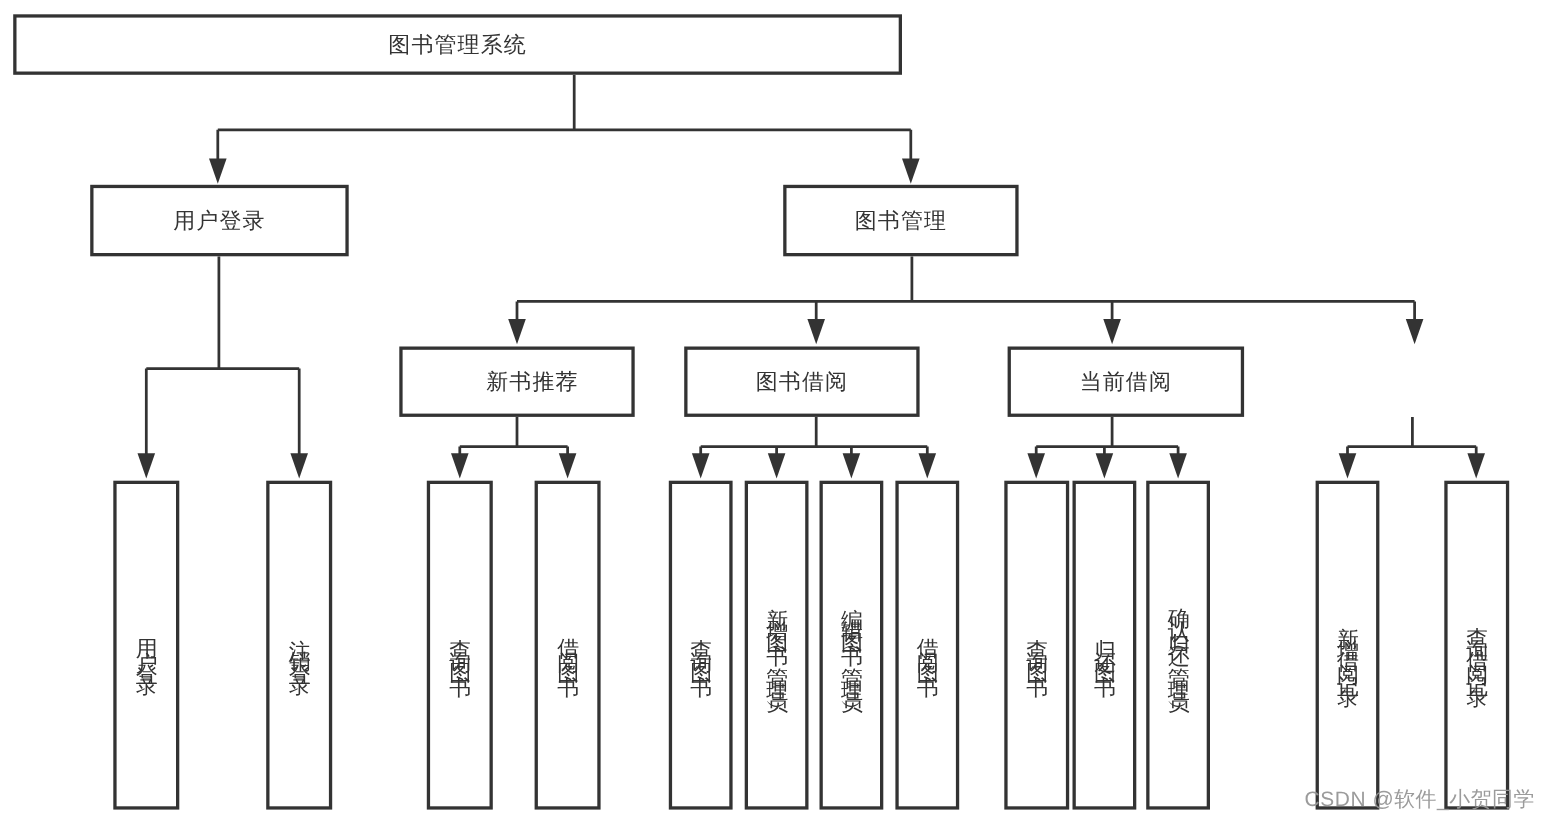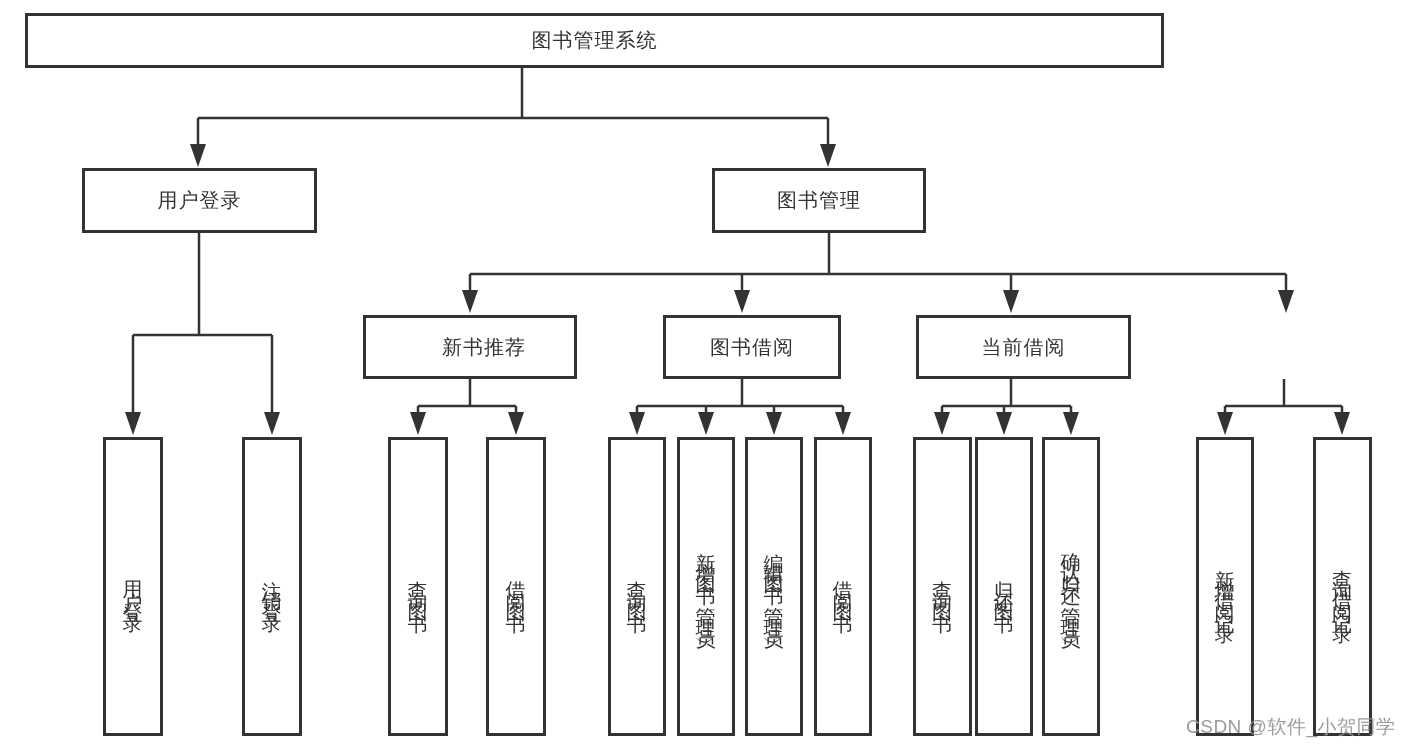--- a/index.html
+++ b/index.html
@@ -73,35 +73,35 @@
       <polygon points="766,412 782,412 774,435"></polygon>
       <polygon points="835,412 851,412 843,435"></polygon>
       <polygon points="934,412 950,412 942,435"></polygon>
       <polygon points="996,412 1012,412 1004,435"></polygon>
       <polygon points="1063,412 1079,412 1071,435"></polygon>
       <polygon points="1217,412 1233,412 1225,435"></polygon>
       <polygon points="1334,412 1350,412 1342,435"></polygon>
     </g>
   </svg>
 
-  <div class="box" style="left:12px;top:13px;width:1139px;height:55px;margin-left:13px;">
+  <div class="box" style="left:12px;top:13px;width:808px;height:55px;">
     <span>图书管理系统</span>
   </div>
 
   <div class="box" style="left:82px;top:168px;width:235px;height:65px;">
     <span>用户登录</span>
   </div>
   <div class="box" style="left:712px;top:168px;width:214px;height:65px;">
     <span>图书管理</span>
   </div>
 
   <div class="box" style="left:363px;top:315px;width:214px;height:64px;padding-left:28px;">
     <span>新书推荐</span>
   </div>
-  <div class="box" style="left:663px;top:315px;width:178px;height:64px;">
+  <div class="box" style="left:622px;top:315px;width:214px;height:64px;">
     <span>图书借阅</span>
   </div>
   <div class="box" style="left:904px;top:315px;width:215px;height:64px;margin-left:12px;">
     <span>当前借阅</span>
   </div>
 
   <div class="box" style="left:103px;top:437px;width:60px;height:299px;">
     <span class="vlabel">用户登录</span>
   </div>
   <div class="box" style="left:242px;top:437px;width:60px;height:299px;">

